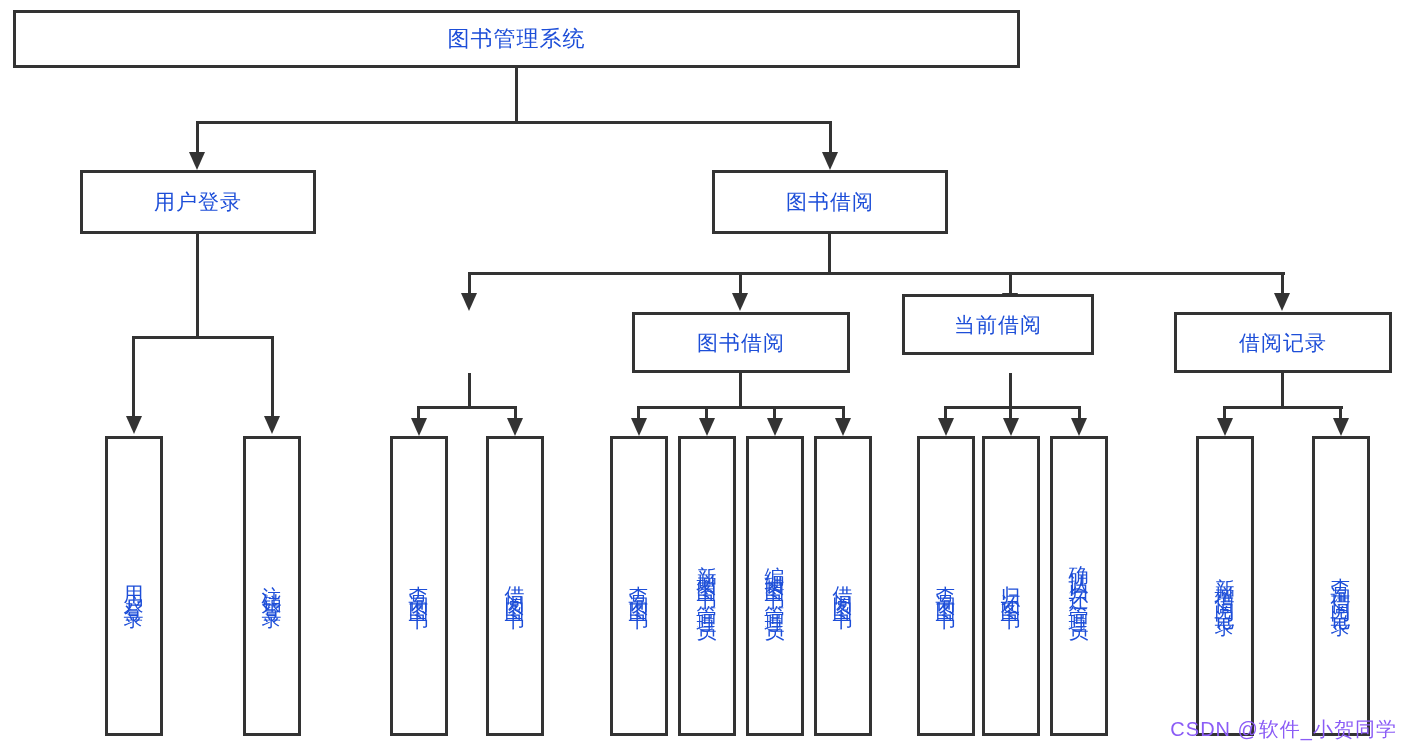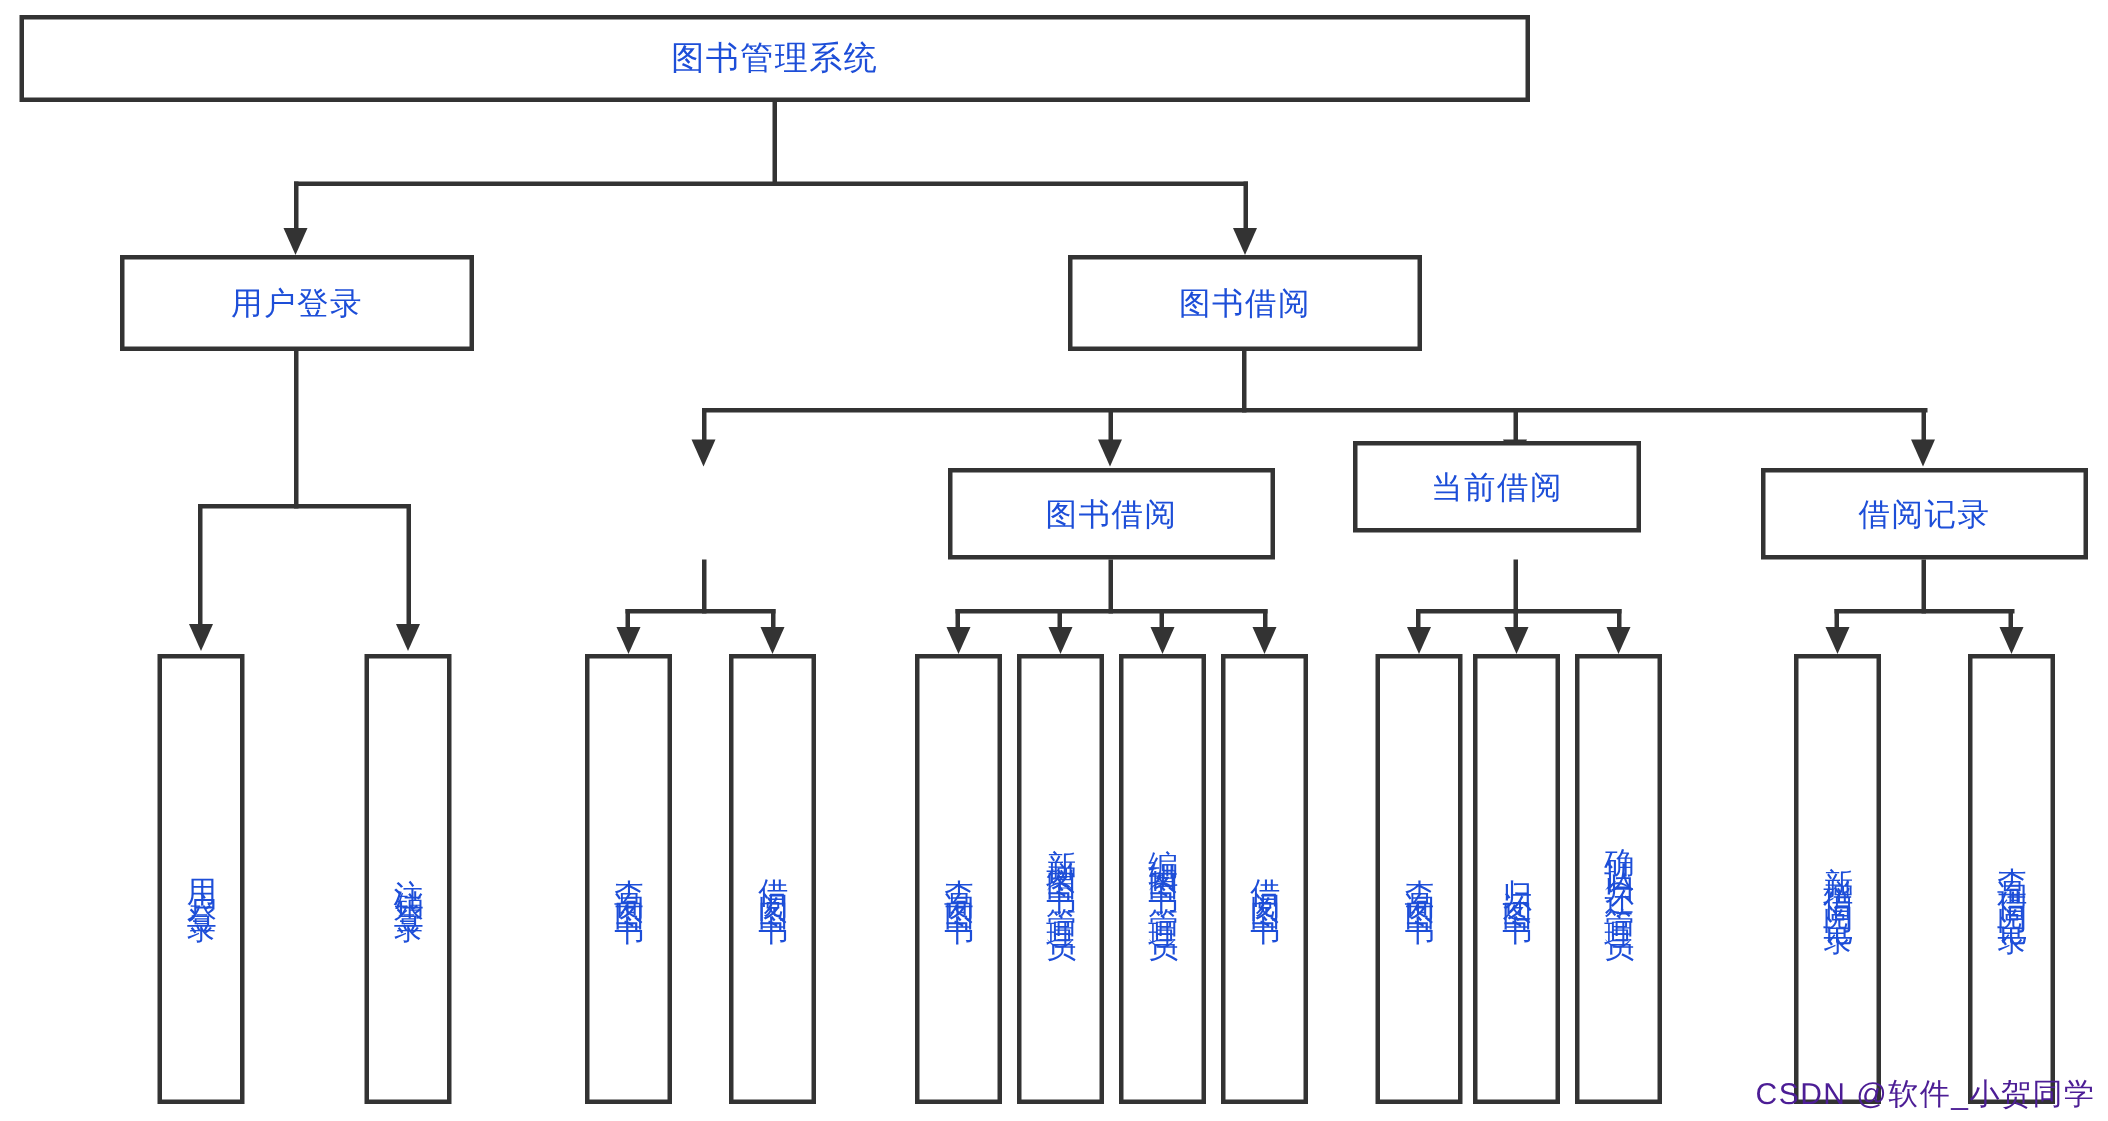--- a/index.html
+++ b/index.html
@@ -47,21 +47,21 @@
     width: 0;
     height: 0;
     border-left: 8px solid transparent;
     border-right: 8px solid transparent;
     border-top: 18px solid #333333;
   }
   .watermark {
     position: absolute;
     right: 8px;
     bottom: 4px;
-    color: #4c1d95;
+    color: #8b5cf6;
     font-size: 20px;
     letter-spacing: 1px;
     white-space: nowrap;
     margin-top: 28px;
   }
 </style>
 </head>
 <body>
 
 <div class="canvas">

